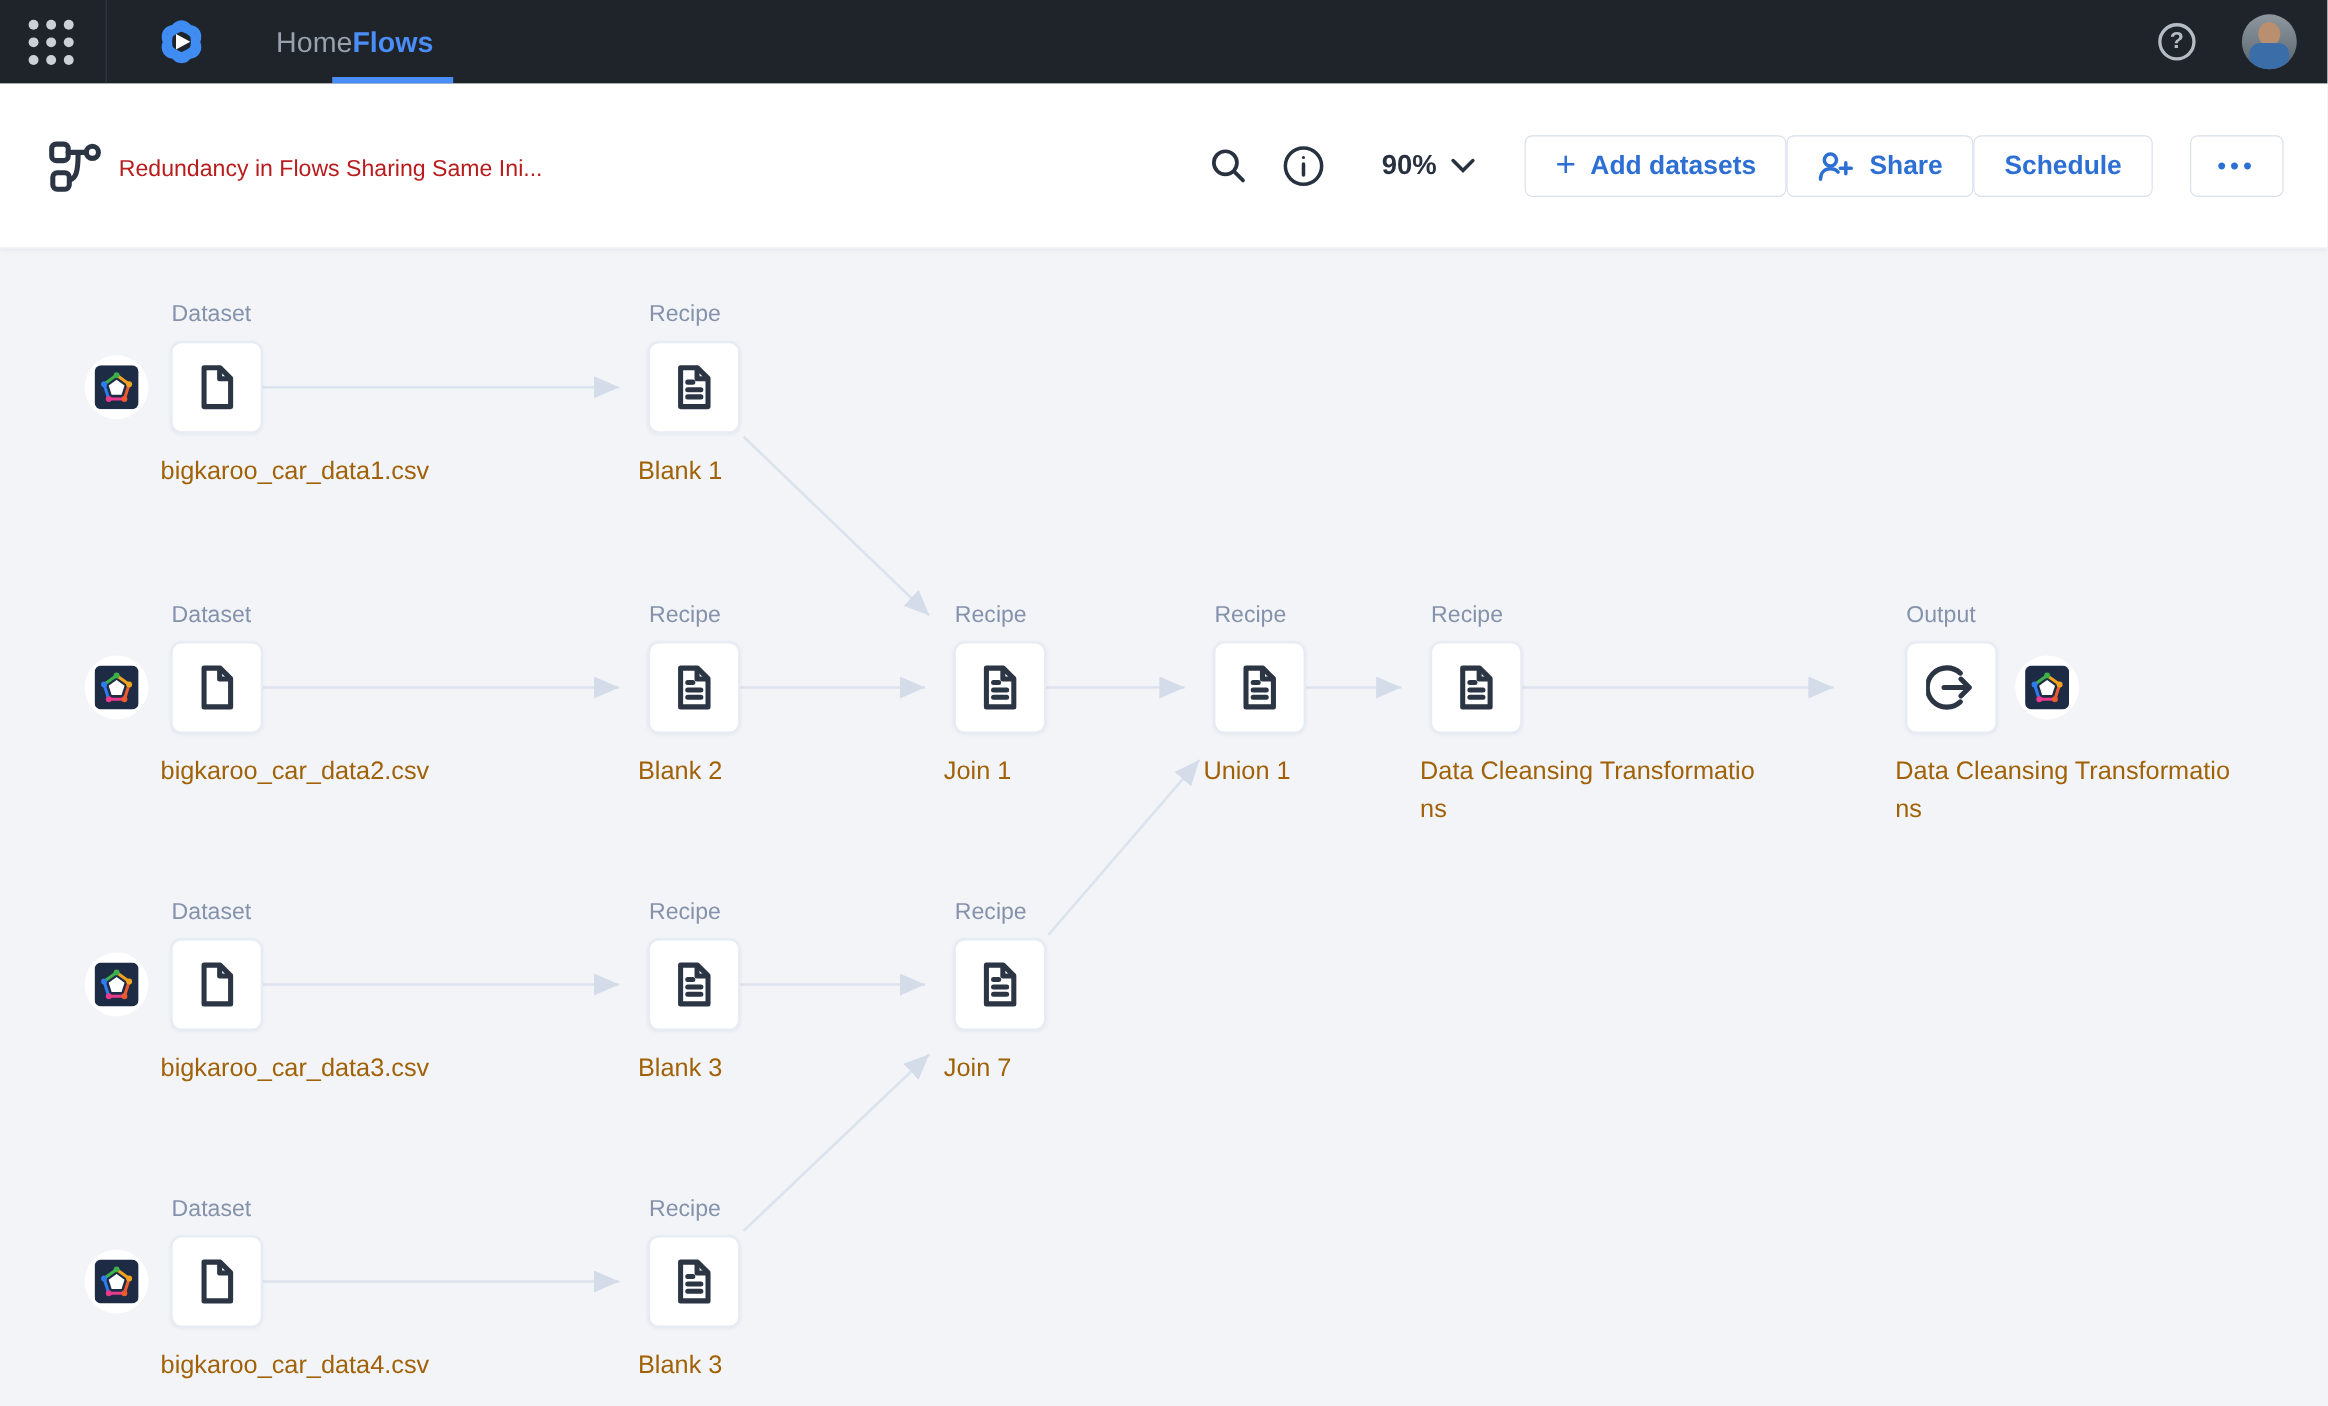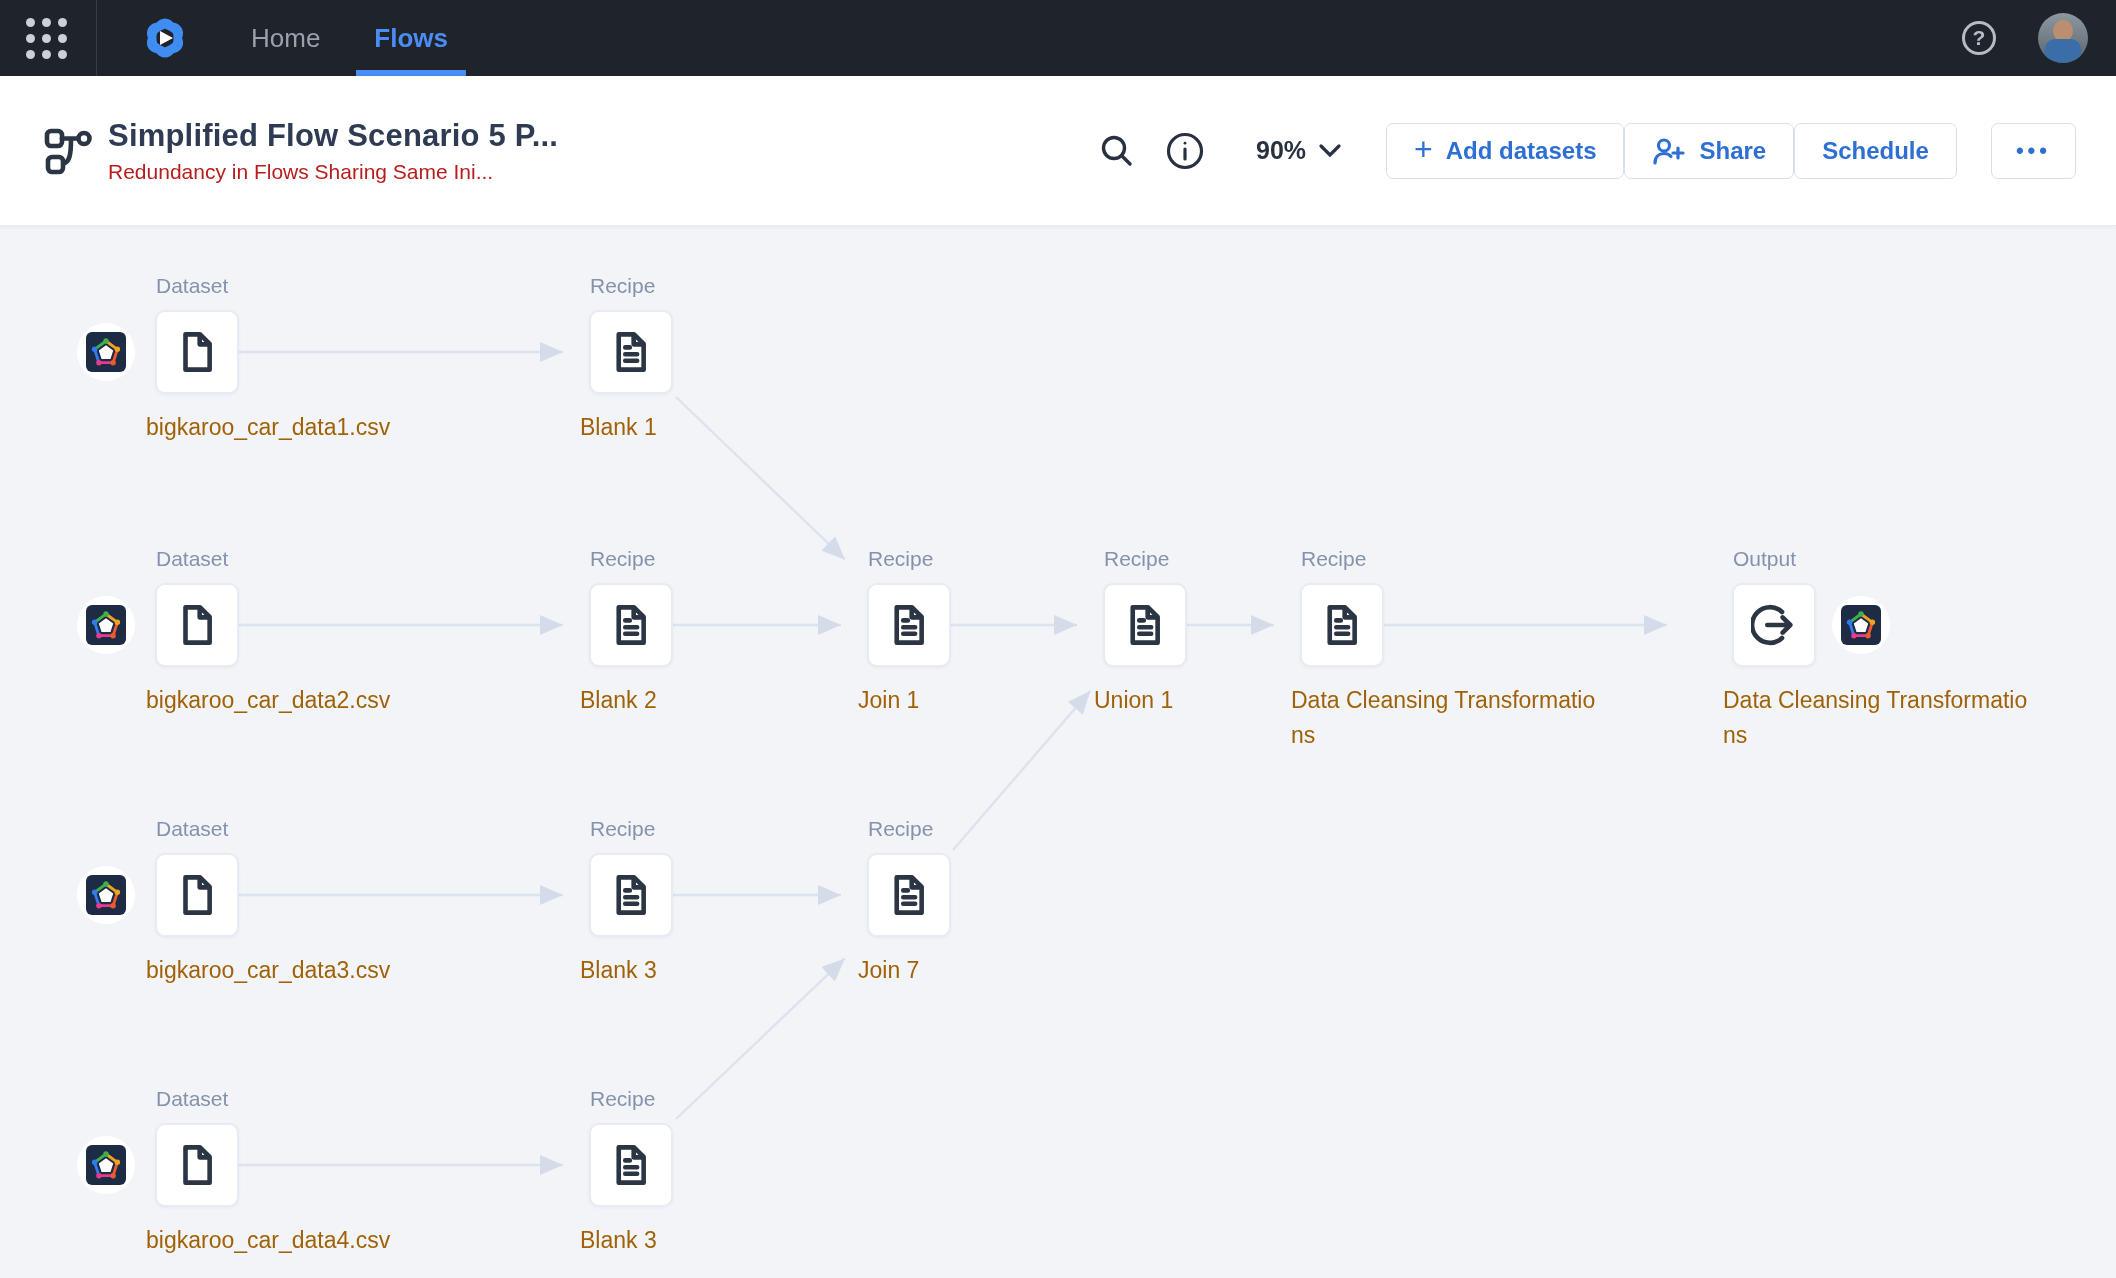--- a/index.html
+++ b/index.html
@@ -18,21 +18,21 @@
     background:#1f232a; display:flex; align-items:center;
   }
   .appgrid {
     width:44px; height:44px; margin-left:24px;
     display:grid; grid-template-columns:repeat(3,9px); grid-template-rows:repeat(3,9px);
     gap:7px; align-content:center; justify-content:center; cursor:pointer;
   }
   .appgrid i { width:9px; height:9px; border-radius:50%; background:#ccd0d7; }
   .nav-divider { width:1px; height:76px; background:#363b44; margin-left:28px; }
   .logo { margin-left:42px; width:52px; height:52px; }
-  .nav-tabs { display:flex; align-items:center; height:76px; margin-left:60px; gap:54px; }
+  .nav-tabs { display:flex; align-items:center; height:76px; margin-left:60px; }
   .nav-tab { position:relative; height:76px; display:flex; align-items:center;
     font-size:26px; color:#98a1ac; cursor:pointer; }
   .nav-tab.active { color:#4a8df6; font-weight:700; }
   .nav-tab.active::after {
     content:""; position:absolute; left:-18px; right:-18px; bottom:0; height:6px; background:#4a8df6;
   }
   .nav-right { margin-left:auto; display:flex; align-items:center; gap:42px; padding-right:28px; }
   .help-btn { width:34px; height:34px; border:3px solid #b6bcc5; border-radius:50%;
     color:#b6bcc5; font-size:21px; font-weight:700; display:flex; align-items:center; justify-content:center; cursor:pointer; }
   .avatar { width:50px; height:50px; border-radius:50%; overflow:hidden; position:relative;
@@ -127,21 +127,20 @@
   <svg class="flow-glyph" viewBox="0 0 48 54">
     <g fill="none" stroke="#2b3544" stroke-width="4.6" stroke-linecap="round">
       <rect x="3" y="7" width="15" height="15" rx="4"></rect>
       <circle cx="40" cy="14.5" r="5.5"></circle>
       <path d="M18,14.5 H33"></path>
       <path d="M27,16 C27,32 25,38 19.5,39.5"></path>
       <rect x="4" y="33" width="15" height="15" rx="4"></rect>
     </g>
   </svg>
   <div class="title-block">
-    <div class="flow-title">Simplified Flow Scenario 5 P...</div>
     <div class="flow-subtitle">Redundancy in Flows Sharing Same Ini...</div>
   </div>
 
   <div class="toolbar-right">
     <div class="icon-btn">
       <svg width="38" height="38" viewBox="0 0 38 38" fill="none" stroke="#28313f" stroke-width="3.4" stroke-linecap="round">
         <circle cx="16" cy="16" r="10.5"></circle>
           <path d="M24.5,24.5 L32,32"></path>
       </svg>
     </div>

